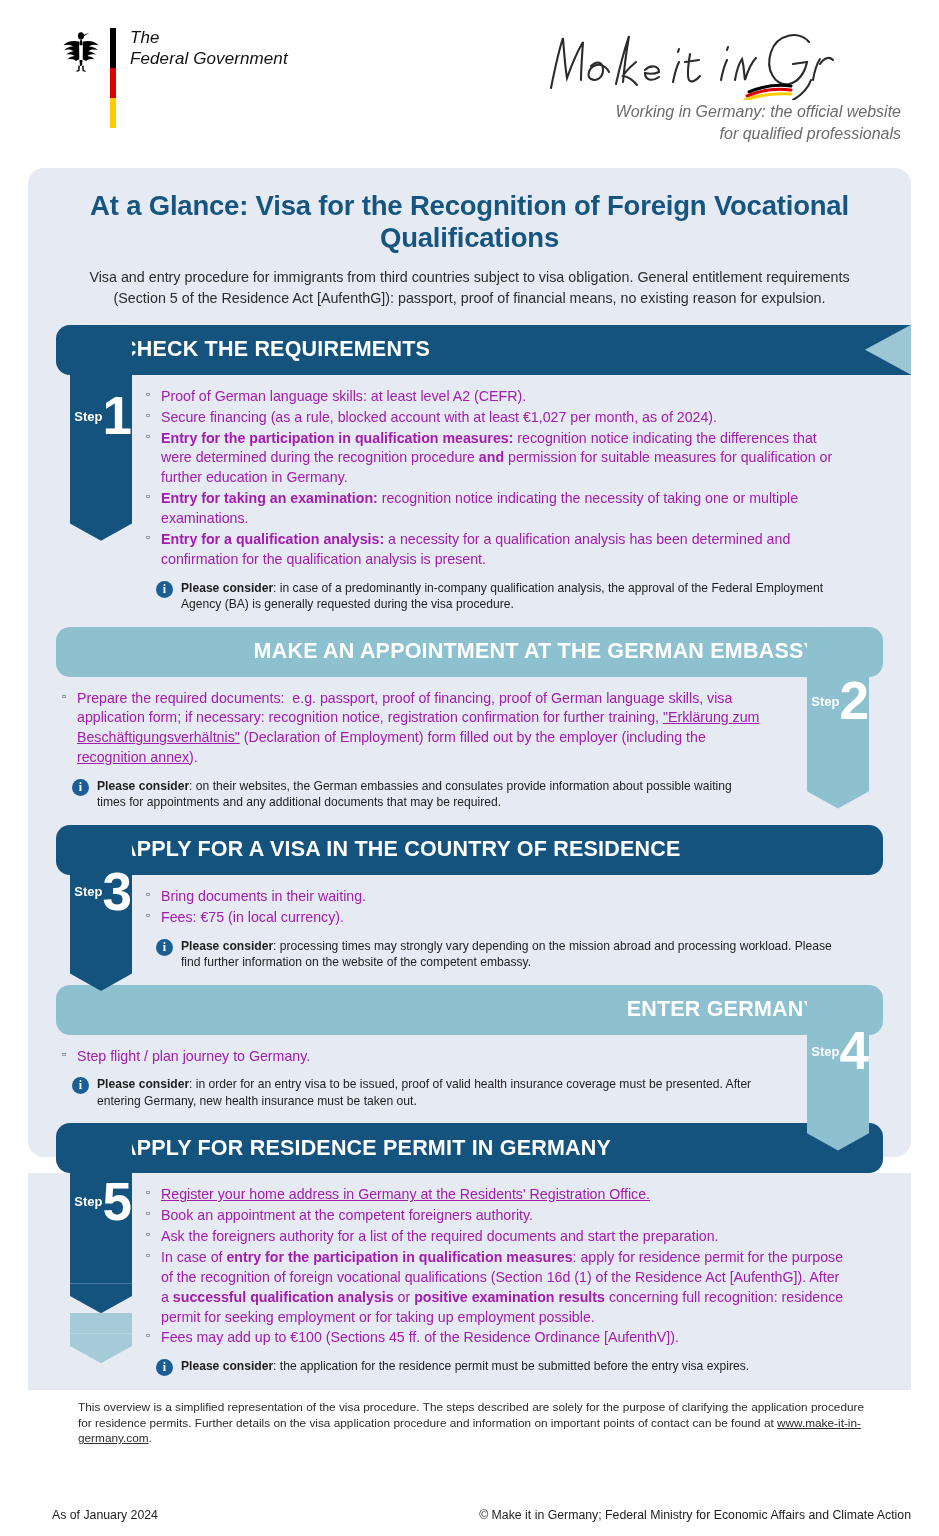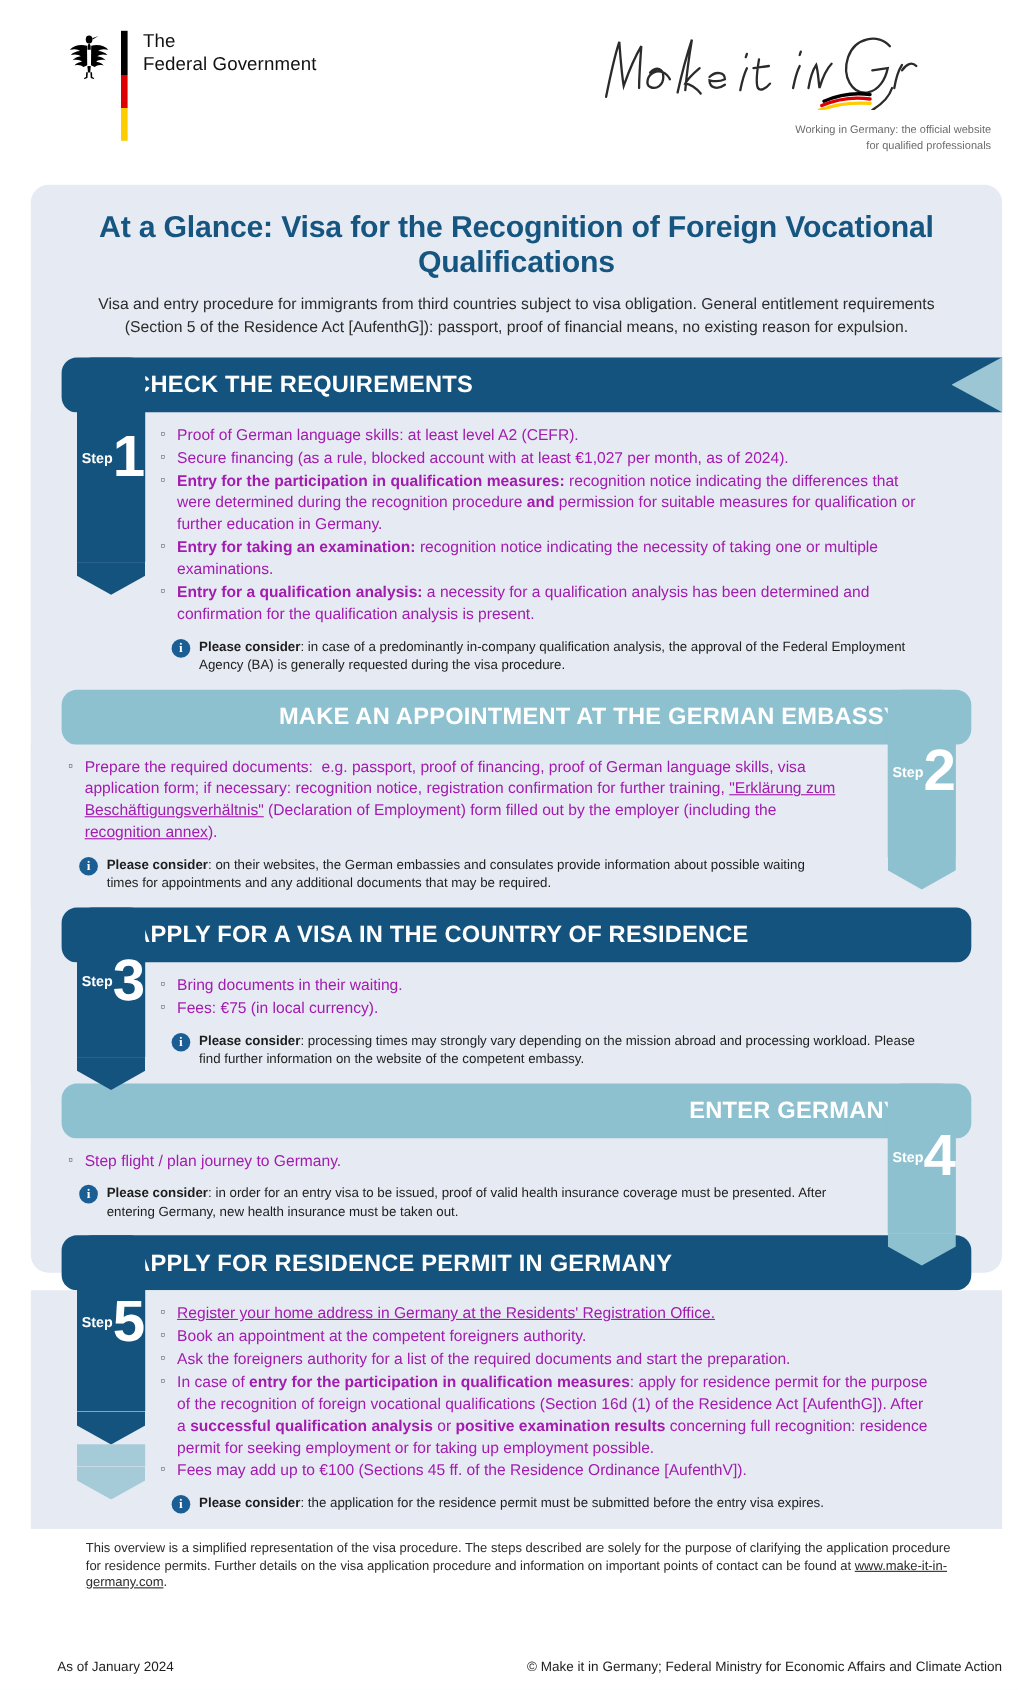--- a/index.html
+++ b/index.html
@@ -5,31 +5,31 @@
   * { box-sizing: border-box; margin: 0; padding: 0; }
   html, body {
     width: 939px; height: 1536px;
     background: #ffffff;
     font-family: "Liberation Sans", sans-serif;
     overflow: hidden;
   }
   .page { position: relative; width: 939px; height: 1536px; background: #fff; }
 
   
-  .logobar { position: absolute; top: 0; left: 0; width: 939px; height: 160px; }
+  .logobar { position: absolute; top: 0; left: 0; width: 939px; height: 160px; font-style: italic; }
   .fedgov { position: absolute; left: 62px; top: 28px; display: flex; align-items: flex-start; }
   .eagle { width: 38px; height: 46px; }
   .flagbar { width: 6px; height: 100px; margin: 0 14px 0 10px;
              background: linear-gradient(to bottom, #000 0%, #000 40%, #d00 40%, #d00 70%, #fc0 70%, #fc0 100%); }
   .fedgov-txt { font-size: 17px; line-height: 1.22; color: #111; letter-spacing: .1px; }
   .fedgov-txt .l2 { font-size: 17px; }
 
   .miig { position: absolute; right: 38px; top: 22px; width: 360px; text-align: right; }
   .miig svg { display: block; }
-  .miig-sub { font-size: 10px; color: #6b6b6b; line-height: 1.35; margin-top: 12px; }
+  .miig-sub { font-size: 16px; color: #6b6b6b; line-height: 1.35; margin-top: 1px; }
 
   
   .card { position: absolute; left: 28px; top: 168px; width: 883px; height: 989px;
           background: #e6eaf3; border-radius: 16px; }
 
   .title { text-align: center; color: #155580; font-size: 27.5px; font-weight: bold;
            line-height: 1.17; padding: 22px 48px 0 48px; letter-spacing: -.2px; }
   .intro { text-align: center; color: #2b2b2b; font-size: 14.3px; line-height: 1.45;
            padding: 13px 52px 0 52px; }
 

